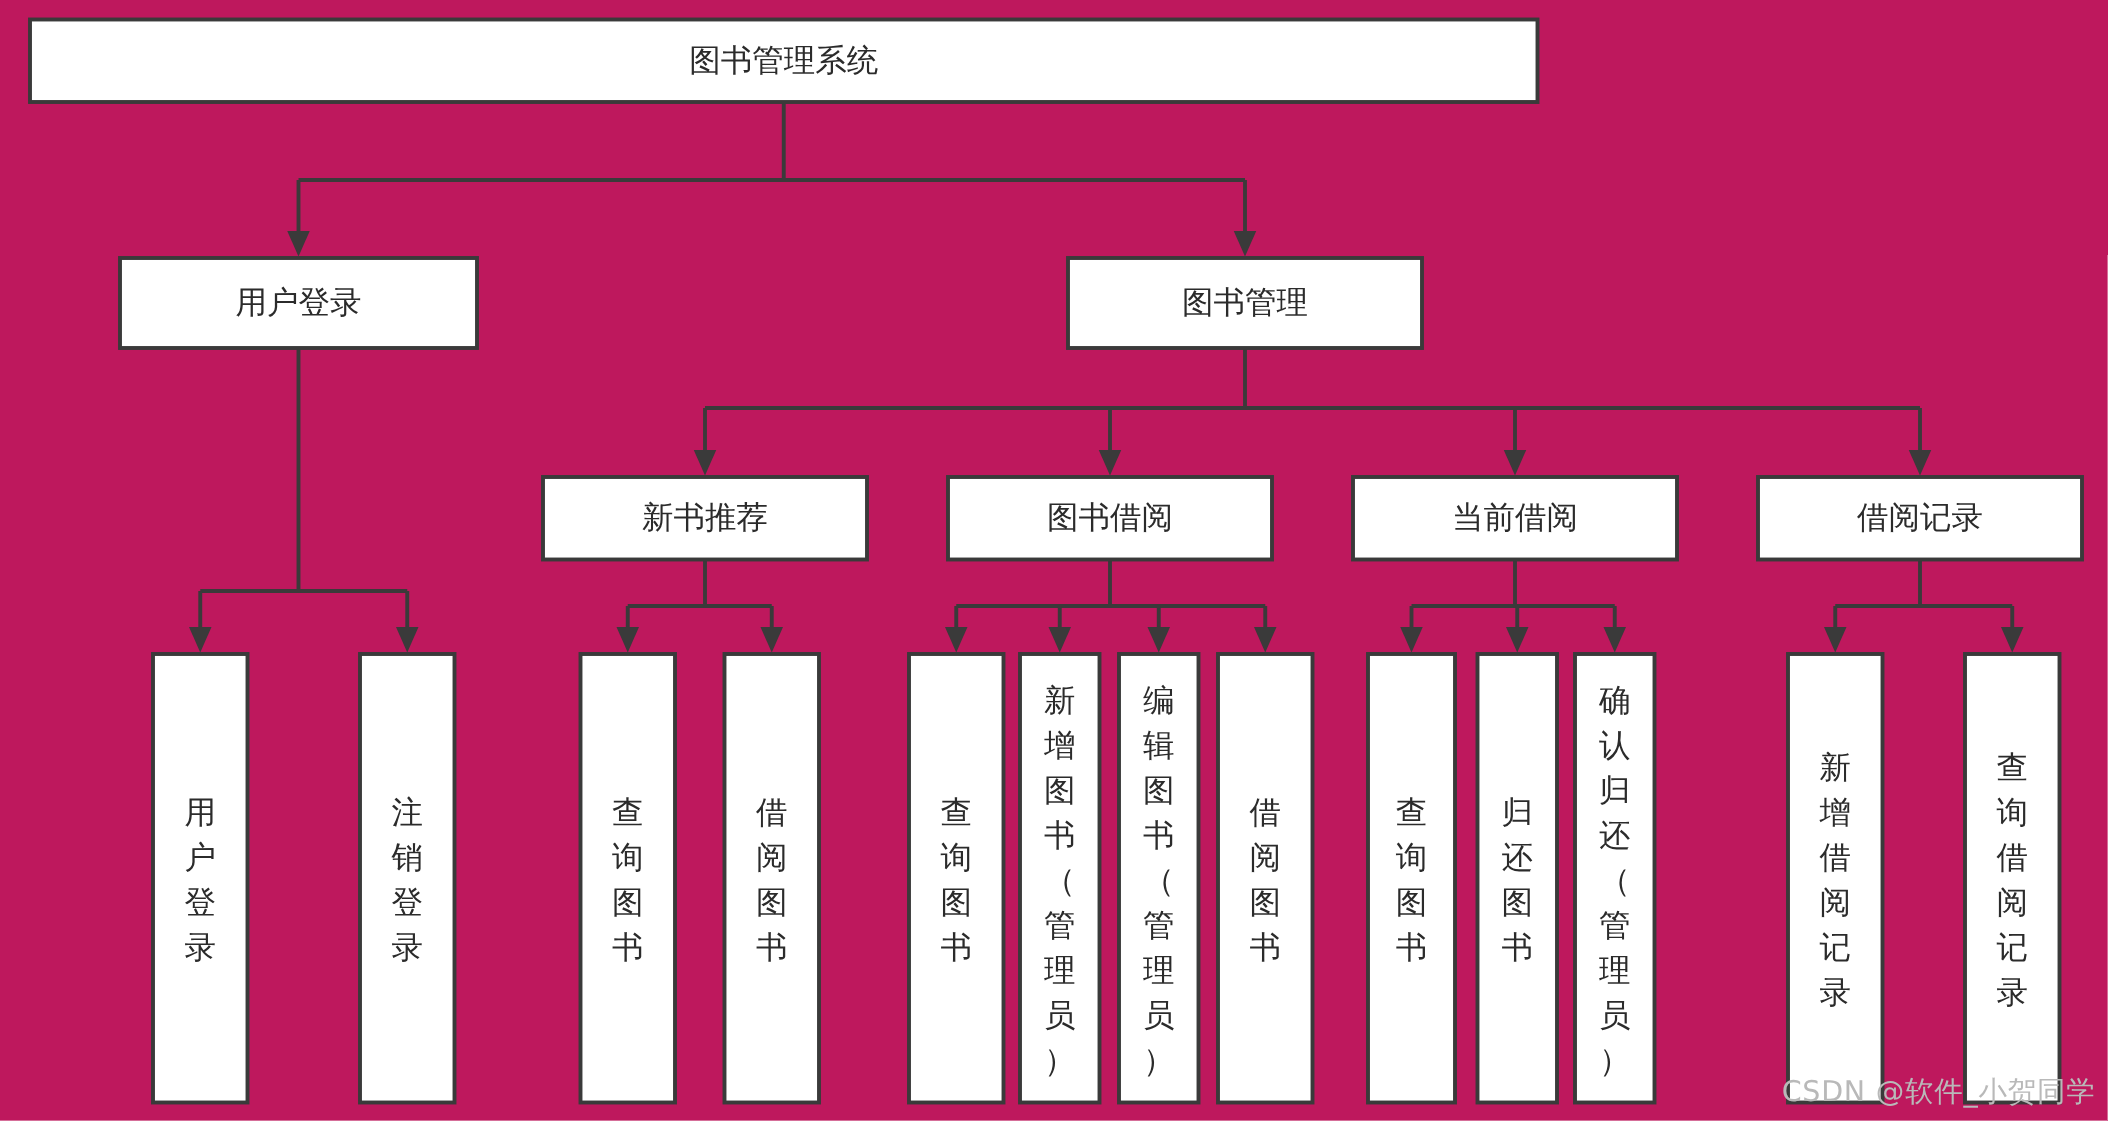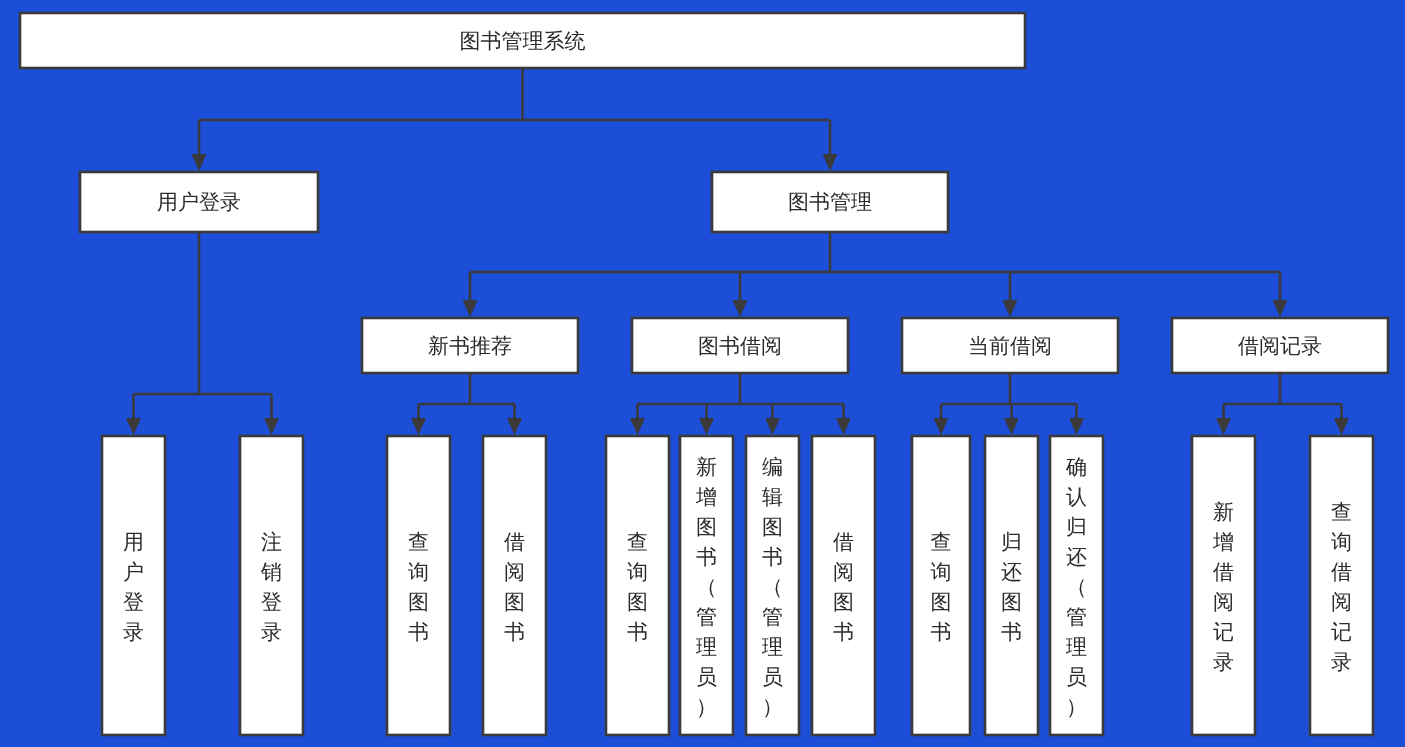--- a/index.html
+++ b/index.html
@@ -11,21 +11,21 @@
   body {
     width: 1405px;
     height: 747px;
     overflow: hidden;
     font-family: "DejaVu Sans", "Liberation Sans", sans-serif;
   }
   #diagram-root {
     position: relative;
     width: 1405px;
     height: 747px;
-    background: #1d4ed8;
+    background: #be185d;
   }
   svg#tree-svg {
     position: absolute;
     left: 0;
     top: 0;
     width: 1405px;
     height: 747px;
     display: block;
   }
   .node-box {
@@ -205,13 +205,14 @@
           <rect x="1192" y="436" width="63" height="299" class="node-box"></rect>
           <text x="1223.5" y="518.9" class="leaf-label"><tspan x="1223.5" dy="0">新</tspan><tspan x="1223.5" dy="30">增</tspan><tspan x="1223.5" dy="30">借</tspan><tspan x="1223.5" dy="30">阅</tspan><tspan x="1223.5" dy="30">记</tspan><tspan x="1223.5" dy="30">录</tspan></text>
         </g>
         <g>
           <rect x="1310" y="436" width="63" height="299" class="node-box"></rect>
           <text x="1341.5" y="518.9" class="leaf-label"><tspan x="1341.5" dy="0">查</tspan><tspan x="1341.5" dy="30">询</tspan><tspan x="1341.5" dy="30">借</tspan><tspan x="1341.5" dy="30">阅</tspan><tspan x="1341.5" dy="30">记</tspan><tspan x="1341.5" dy="30">录</tspan></text>
         </g>
       </g>
   </svg>
 
+  <div class="watermark">CSDN @软件_小贺同学</div>
 </div>
 
 </body></html>

